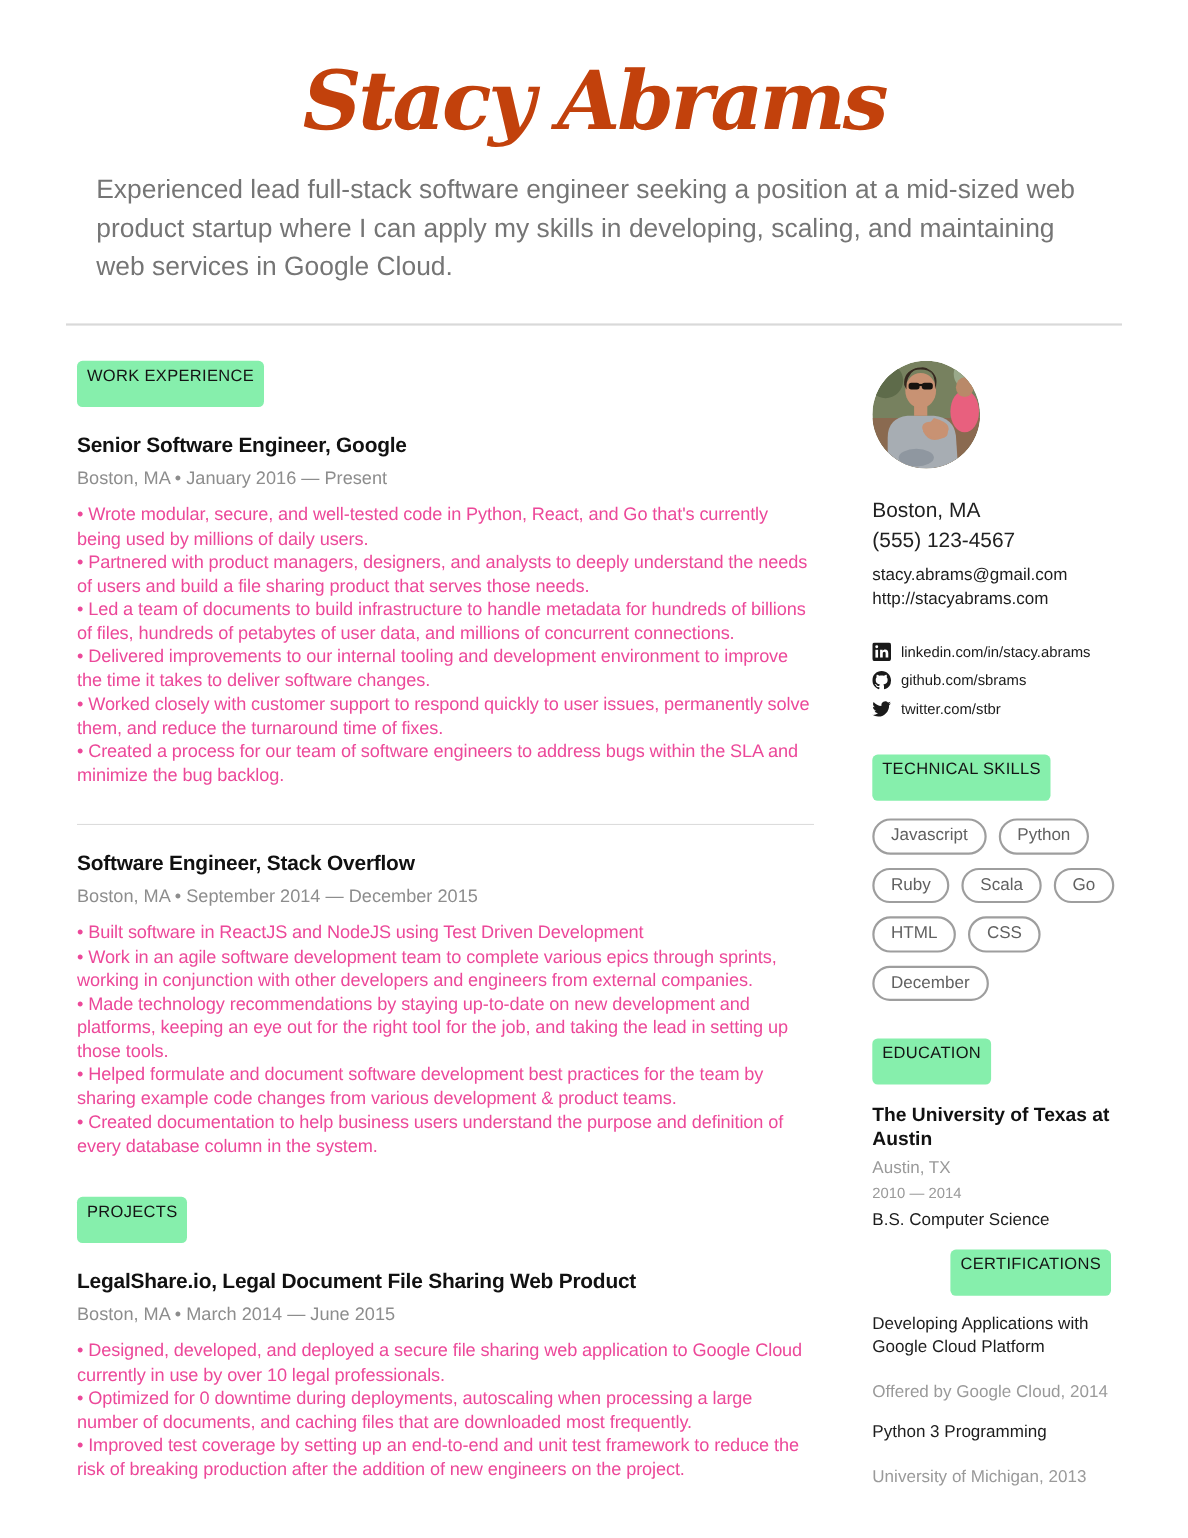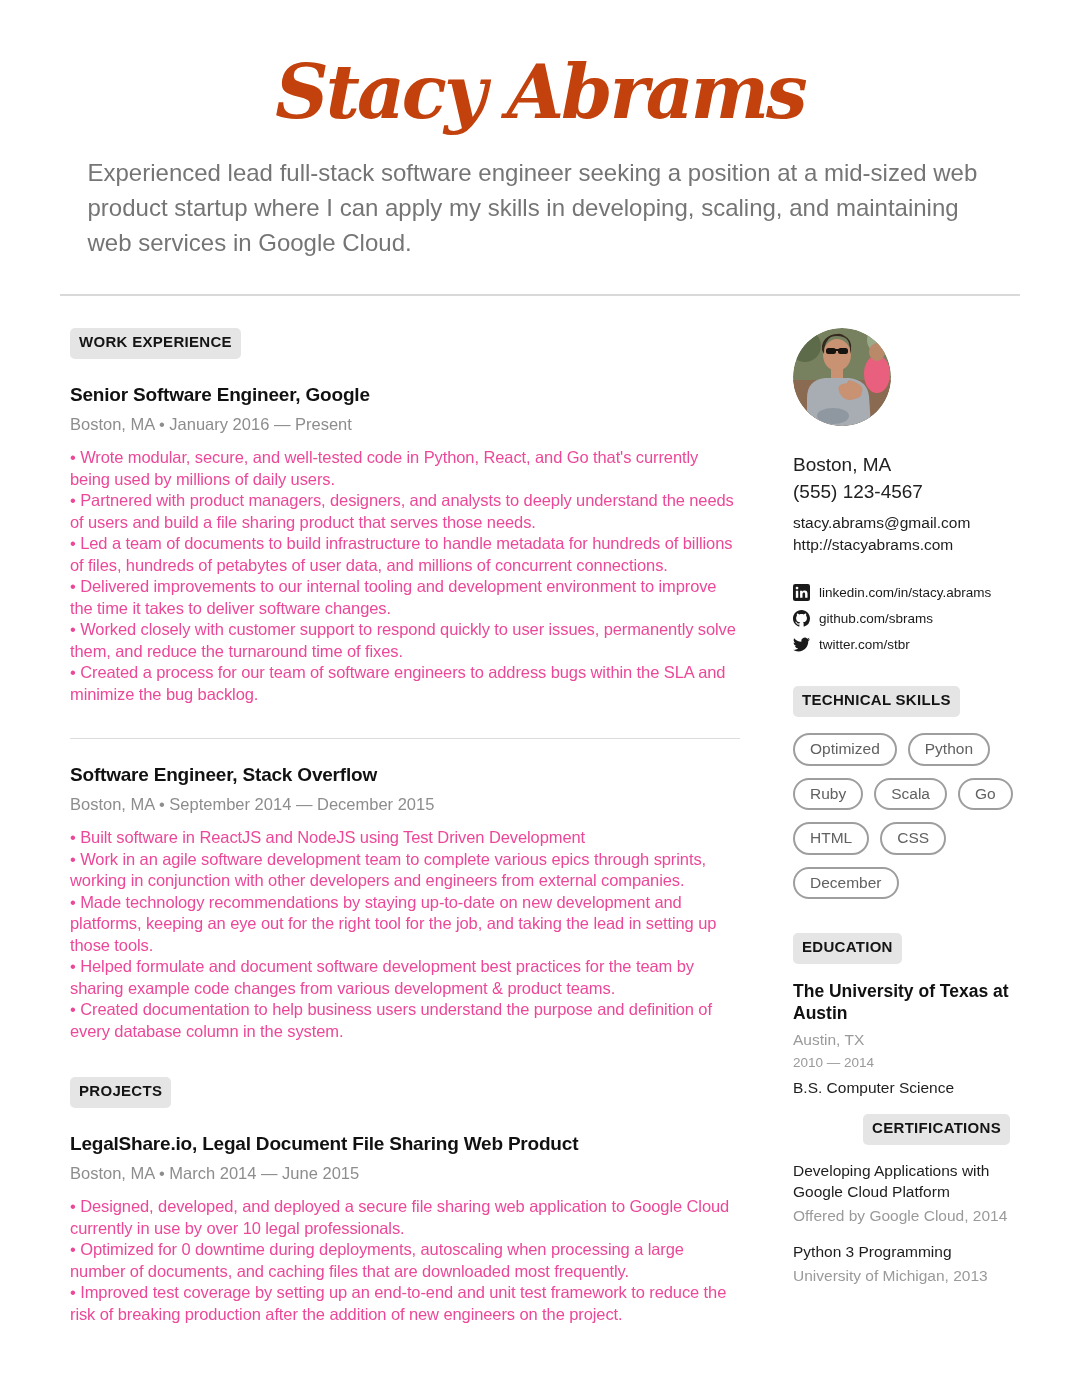--- a/index.html
+++ b/index.html
@@ -42,26 +42,26 @@
     display: flex;
     padding: 32px 70px 0;
     gap: 53px;
   }
   .main-col { width: 670px; flex: 0 0 670px; }
   .side-col { width: 217px; flex: 0 0 217px; }
 
   
   .badge {
     display: inline-block;
-    background: #e5e5e5;
+    background: #86efac;
     color: #141414;
-    font-weight: bold;
+    font-weight: normal;
     font-size: 15px;
     letter-spacing: 0.3px;
-    padding: 5px 9px 9px;
+    padding: 5px 9px 20px;
     border-radius: 5px;
   }
 
   
   .job { margin-top: 0; }
   .job-title {
     font-size: 19px;
     font-weight: bold;
     color: #111111;
     margin-top: 25px;
@@ -122,21 +122,21 @@
     font-size: 17.5px; font-weight: bold; color: #111111;
     line-height: 22px;
   }
   .edu-loc { margin-top: 6px; font-size: 15.5px; color: #9a9a9a; line-height: 20px; }
   .edu-dates { margin-top: 3px; font-size: 13.5px; color: #9a9a9a; line-height: 19px; }
   .edu-degree { margin-top: 5px; font-size: 15.5px; color: #1d1d1d; line-height: 21px; }
 
   .cert-badge { margin-top: 16px; text-align: right; }
   .cert { margin-top: 15px; }
   .cert-name { font-size: 15.5px; color: #1d1d1d; line-height: 21px; }
-  .cert-issuer { margin-top: 4px; font-size: 15.5px; color: #9a9a9a; line-height: 20px; }
+  .cert-issuer { margin-top: 21px; font-size: 15.5px; color: #9a9a9a; line-height: 20px; }
 </style>
 </head>
 <body>
 
 <div class="page">
 
   <div class="name">Stacy Abrams</div>
   <div class="summary">Experienced lead full-stack software engineer seeking a position at a mid-sized web product startup where I can apply my skills in developing, scaling, and maintaining web services in Google Cloud.</div>
   <div class="header-divider"></div>
 
@@ -255,21 +255,21 @@
             </svg>
           </span>
           <span class="s-label">twitter.com/stbr</span>
         </div>
       </div>
 
       <div class="skills-badge">
         <span class="badge">TECHNICAL SKILLS</span>
       </div>
       <div class="pills">
-        <span class="pill">Optimized</span>
+        <span class="pill">Javascript</span>
         <span class="pill">Python</span>
         <span class="pill">Ruby</span>
         <span class="pill">Scala</span>
         <span class="pill">Go</span>
         <span class="pill">HTML</span>
         <span class="pill">CSS</span>
         <span class="pill">December</span>
       </div>
 
       <div class="edu-badge">

